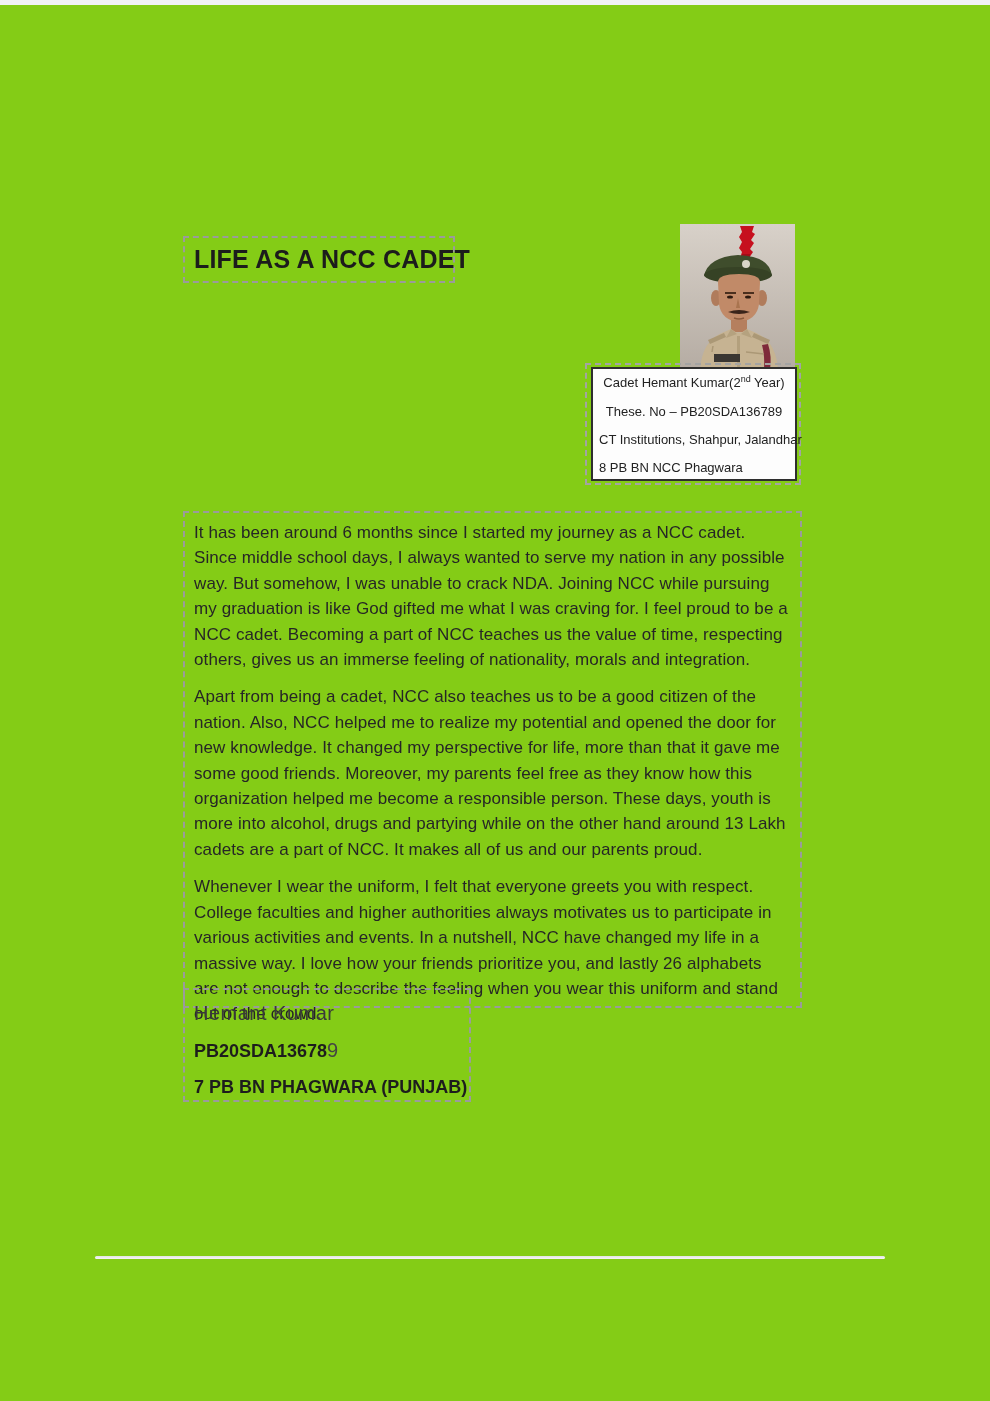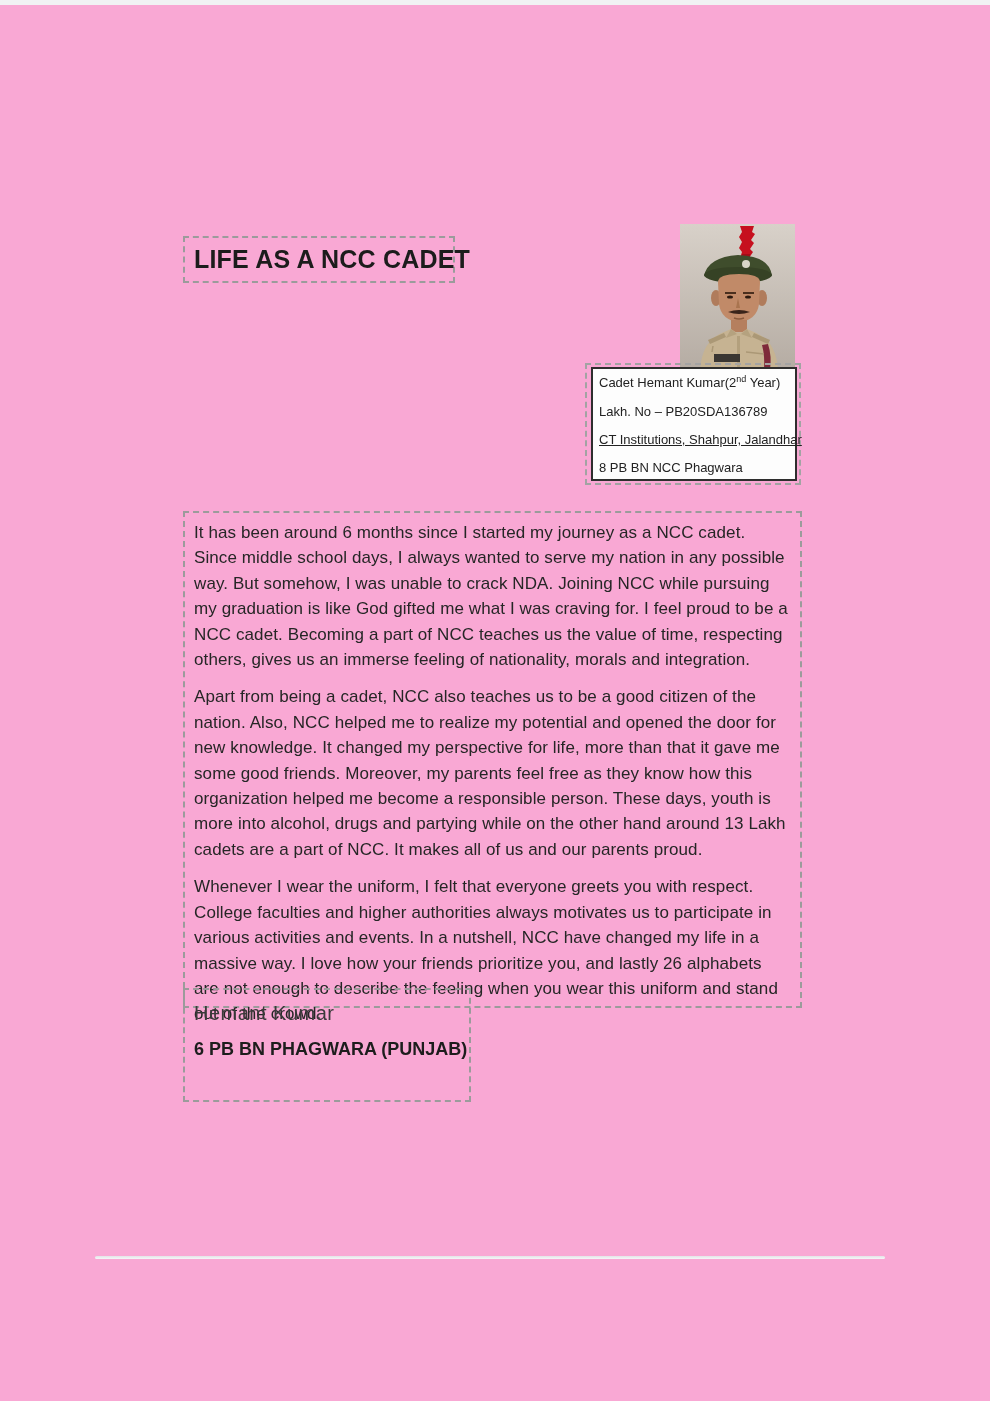--- a/index.html
+++ b/index.html
@@ -1,19 +1,19 @@
 <!DOCTYPE html>
 <html><head>
 <meta charset="utf-8">
 <style>
   html,body{margin:0;padding:0;background:#ffffff;}
   .page{
     position:relative;
     width:990px;height:1401px;
-    background:#f9a8d4;
+    background:#84cc16;
     font-family:"Liberation Sans", sans-serif;
     color:#262626;
     overflow:hidden;
   }
   .top-strip{
     position:absolute;left:0;top:0;width:990px;height:5px;
     background:#f1f2f4;
   }
   .bottom-divider{
     position:absolute;left:95px;top:1256px;width:790px;height:3px;
@@ -44,22 +44,22 @@
   .caption-box{
     position:absolute;left:591px;top:367px;width:206px;height:114px;
     border:2px solid #2e2e2e;
     box-sizing:border-box;
     background:#fdfdfd;
     font-size:13px;color:#222;
     padding:5px 6px 4px 6px;
     display:flex;flex-direction:column;justify-content:space-between;
   }
   .caption-line{white-space:nowrap;}
-  .cap-c{}
-  .cap-l{text-align:left;text-decoration:underline;}
+  .cap-c{text-align:center;}
+  .cap-l{text-align:left;}
   .cap-r{}
   .caption-box sup{font-size:9px;}
   
   .body-box{
     position:absolute;left:183px;top:511px;width:619px;height:497px;
     border:2px dashed #9b9b9b;
     box-sizing:border-box;
     padding:7px 9px 0 9px;
   }
   .body-box p{
@@ -139,31 +139,32 @@
       <rect x="34" y="130" width="26" height="8" fill="#3a3632"></rect>
 
       <path d="M66 128 L84 130" stroke="#ab9876" stroke-width="1.5"></path>
       <path d="M32 128 L33 122" stroke="#ab9876" stroke-width="1.5"></path>
     </svg>
   </div>
 
   <div class="caption-outline"></div>
   <div class="caption-box">
     <div class="caption-line cap-c"><span>Cadet Hemant  Kumar(2</span><sup>nd</sup><span> Year)</span></div>
-    <div class="caption-line cap-c"><span>Lakh. No – PB20SDA13678</span><span>9</span></div>
+    <div class="caption-line cap-c"><span>These. No – PB20SDA13678</span><span>9</span></div>
     <div class="caption-line cap-l">CT Institutions, Shahpur, Jalandhar</div>
     <div class="caption-line cap-r">8 PB BN NCC Phagwara</div>
   </div>
 
   <div class="body-box">
     <p>It has been around 6 months since I started my journey as a NCC cadet. Since middle school days, I always wanted to serve my nation in any possible way. But somehow, I was unable to crack NDA.  Joining NCC while pursuing my graduation is like God gifted me what I was craving for. I feel proud to be a NCC cadet. Becoming a part of NCC teaches us the value of time, respecting others, gives us an immerse feeling of nationality, morals and integration.</p>
     <p>Apart from being a cadet, NCC also teaches us to be a good citizen of the nation. Also, NCC helped me to realize my potential and opened the door for new knowledge. It changed my perspective for life, more than that it gave me some good friends. Moreover, my parents feel free as they know how this organization helped me become a responsible person. These days, youth is more into alcohol, drugs and partying while on the other hand around 13 Lakh cadets are a part of NCC. It makes all of us and our parents proud.</p>
     <p>Whenever I wear the uniform, I felt that everyone greets you with respect. College faculties and higher authorities always motivates us to participate in various activities and events. In a nutshell, NCC have changed my life in a massive way. I love how your friends prioritize you, and lastly 26 alphabets are not enough to describe the feeling when you wear this uniform and stand out of the crowd.</p>
   </div>
 
   <div class="sig-box">
     <div class="sig-name">Hemant  Kumar</div>
-    <div class="sig-unit">6 PB BN PHAGWARA (PUNJAB)</div>
+    <div class="sig-reg"><span>PB20SDA13678</span><span class="light-nine">9</span></div>
+    <div class="sig-unit">7 PB BN PHAGWARA (PUNJAB)</div>
   </div>
 
   <div class="bottom-divider"></div>
 
 </div>
 
 </body></html>

